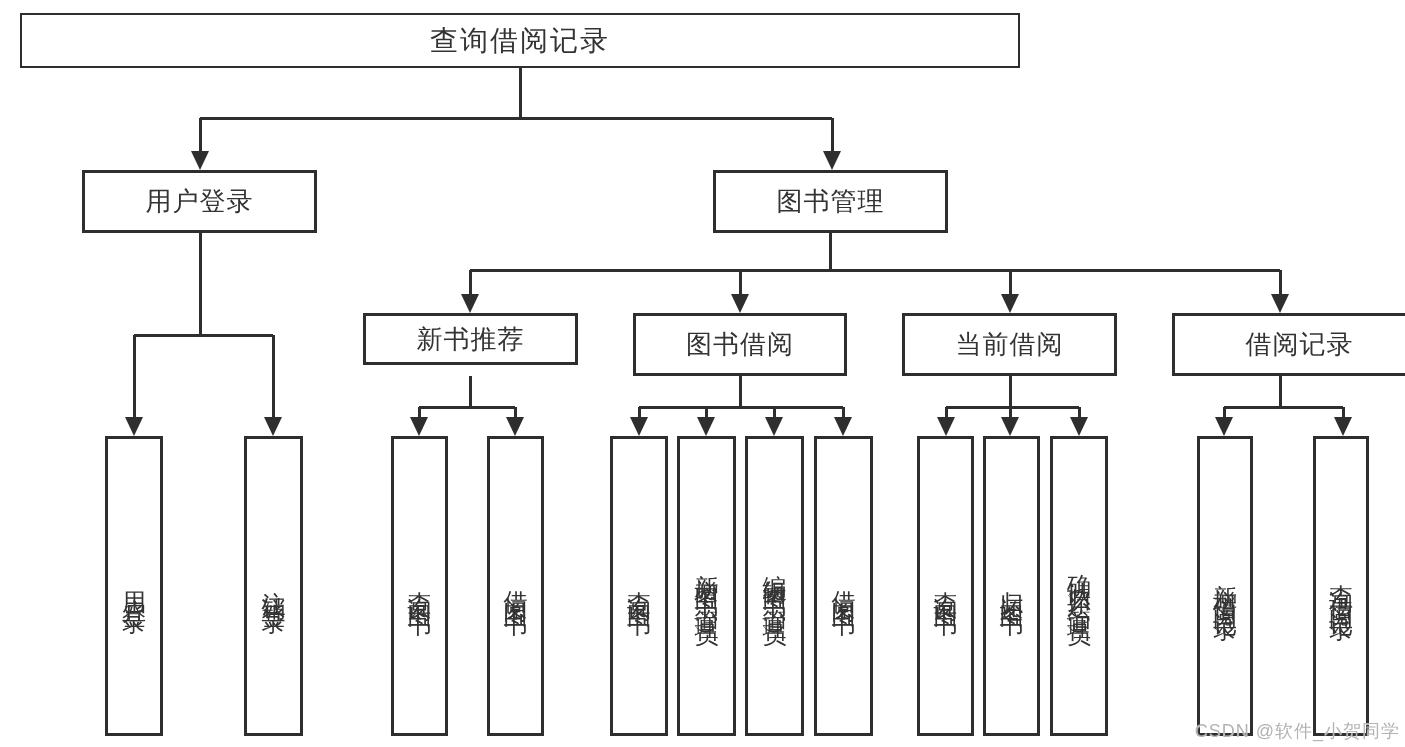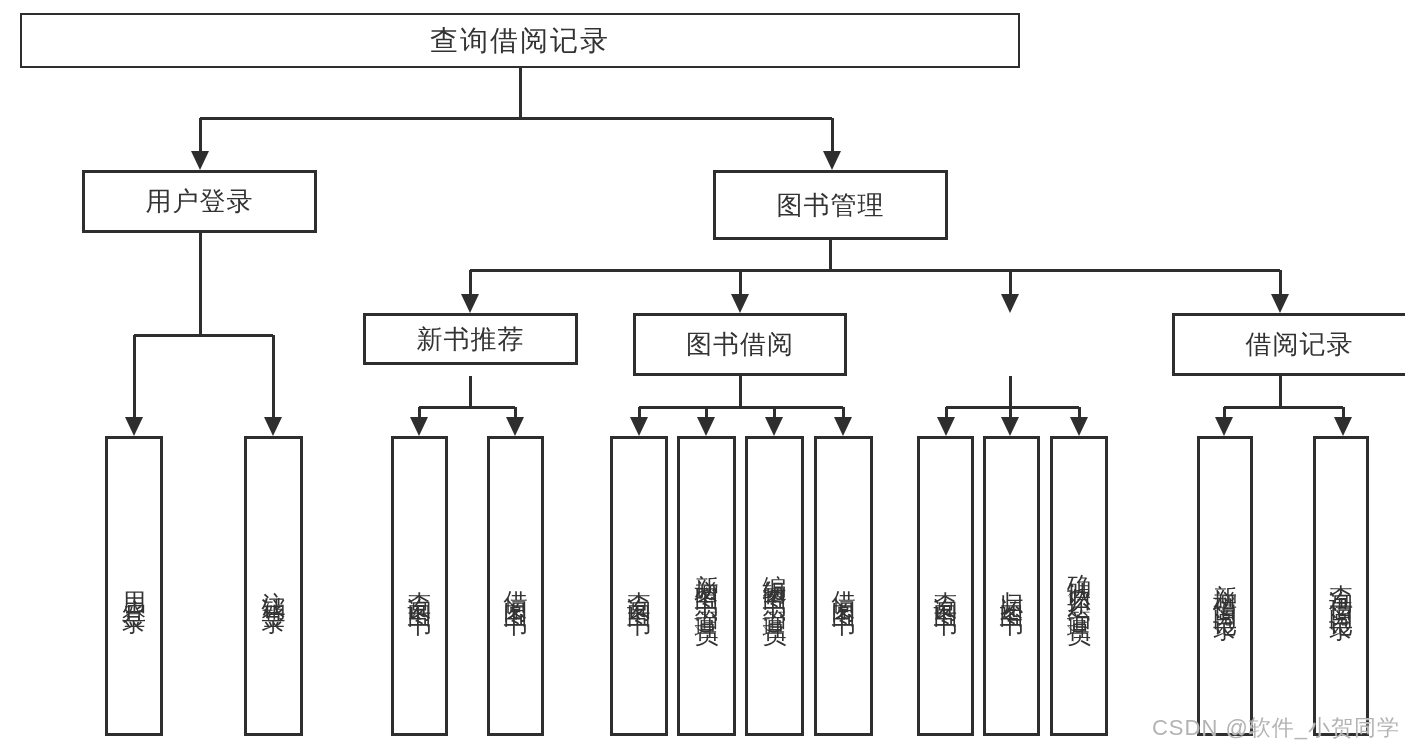--- a/index.html
+++ b/index.html
@@ -40,21 +40,21 @@
     text-orientation: mixed;
     font-size: 24px;
     letter-spacing: 7px;
     line-height: 1;
     white-space: nowrap;
   }
   .watermark {
     position: absolute;
     right: 5px;
     bottom: 4px;
-    font-size: 22px;
+    font-size: 18px;
     color: #b3b3b3;
     letter-spacing: 1px;
     text-shadow: 0 1px 1px rgba(255,255,255,0.8);
   }
 </style>
 </head>
 <body>
 
 <div class="canvas">
 
@@ -105,29 +105,32 @@
     </g>
   </svg>
 
   <div class="box root" style="left:20px; top:13px; width:1000px; height:55px;">
     <span>查询借阅记录</span>
   </div>
 
   <div class="box hlabel" style="left:82px; top:170px; width:235px; height:63px;">
     <span>用户登录</span>
   </div>
-  <div class="box hlabel" style="left:713px; top:170px; width:235px; height:70px;">
+  <div class="box hlabel" style="left:713px; top:170px; width:235px; height:63px;">
     <span>图书管理</span>
   </div>
 
   <div class="box hlabel" style="left:363px; top:313px; width:215px; height:52px;">
     <span>新书推荐</span>
   </div>
   <div class="box hlabel" style="left:633px; top:313px; width:214px; height:63px;">
     <span>图书借阅</span>
+  </div>
+  <div class="box hlabel" style="left:902px; top:313px; width:215px; height:63px;">
+    <span>当前借阅</span>
   </div>
   <div class="box hlabel" style="left:1172px; top:313px; width:255px; height:63px;">
     <span>借阅记录</span>
   </div>
 
   <div class="box vleaf" style="left:105px; top:436px; width:58px; height:300px;">
     <span>用户登录</span>
   </div>
   <div class="box vleaf" style="left:244px; top:436px; width:59px; height:300px;">
     <span>注销登录</span>

